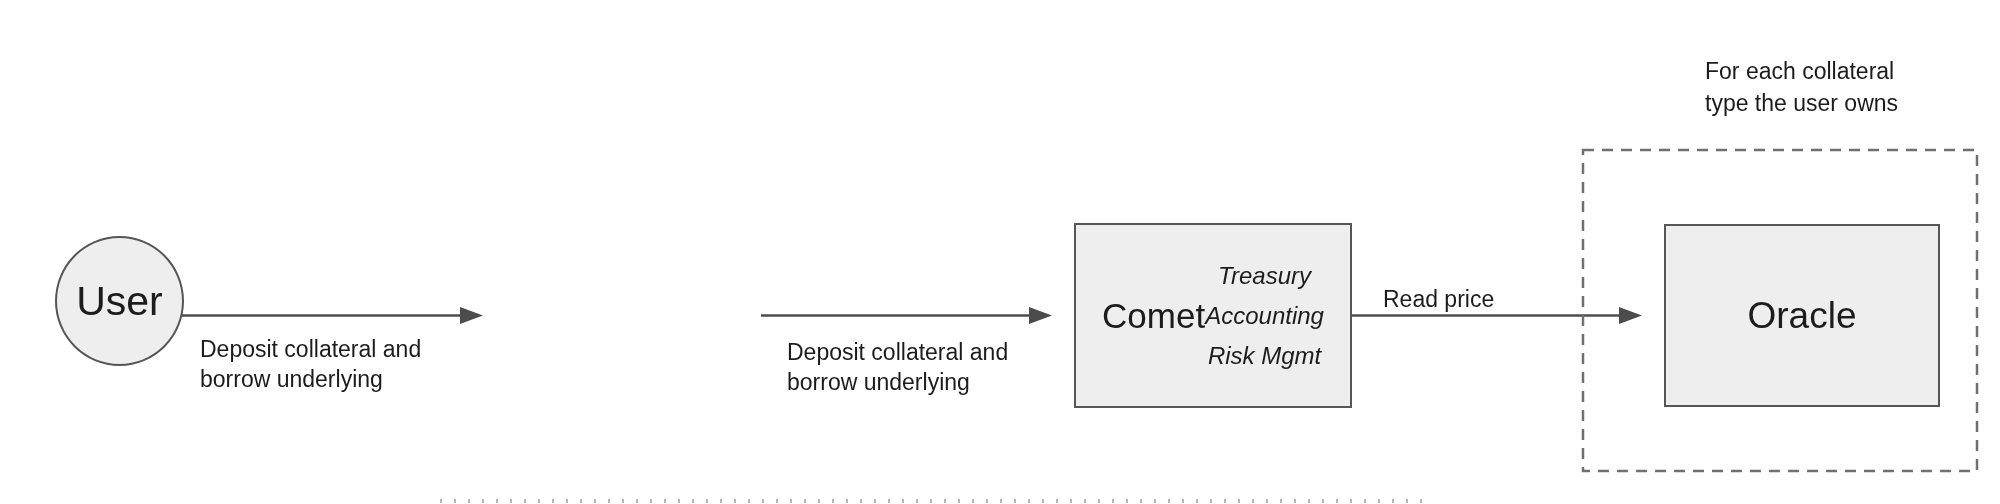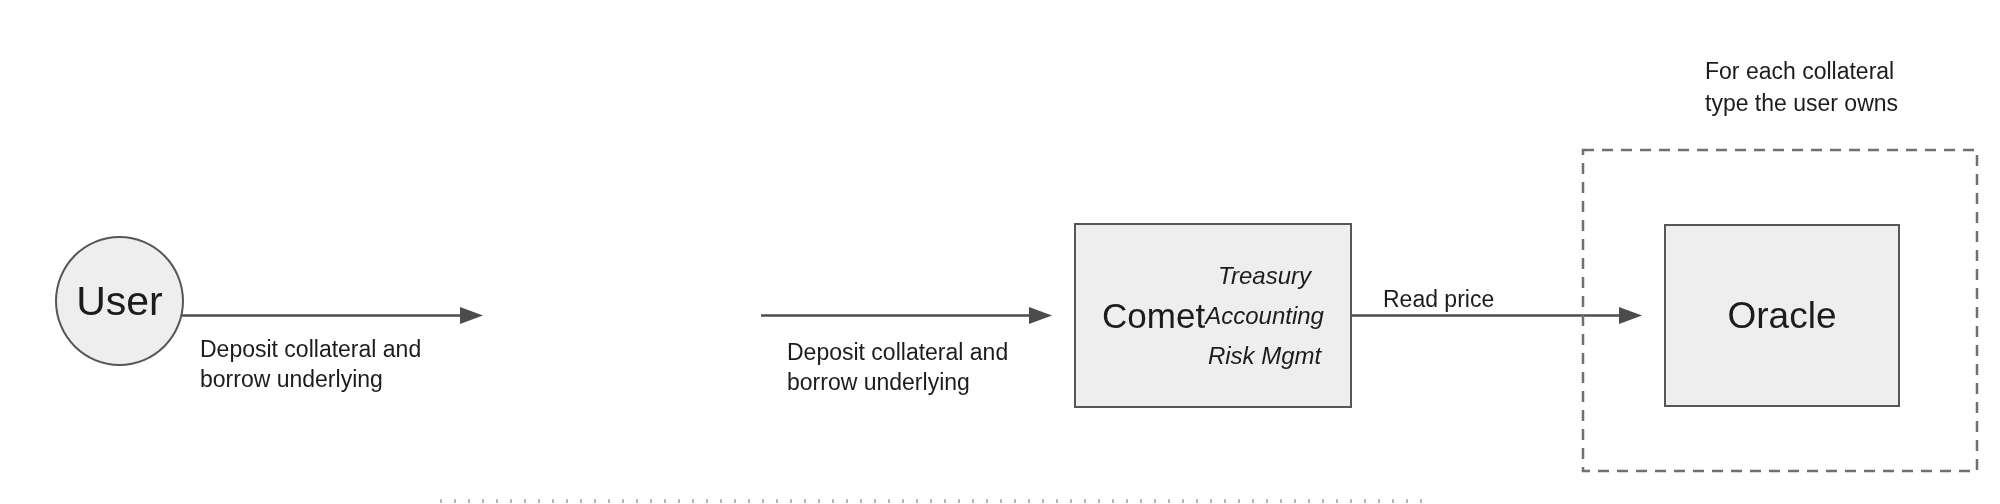--- a/index.html
+++ b/index.html
@@ -59,21 +59,21 @@
     height: 130px;
     border-radius: 50%;
   }
   .user-title {
     font-size: 41px;
     line-height: 46px;
     white-space: nowrap;
   }
   .bulker { left: 483px; top: 222px; width: 277px; height: 186px; }
   .comet  { left: 1052px; top: 223px; width: 278px; height: 185px; }
-  .oracle { left: 1642px; top: 224px; width: 236px; height: 183px; }
+  .oracle { left: 1642px; top: 224px; width: 276px; height: 183px; }
   .node-title {
     font-size: 35px;
     line-height: 44px;
     white-space: nowrap;
   }
   .oracle .node-title {
     font-size: 37px;
   }
   .node-sub {
     font-size: 24px;

